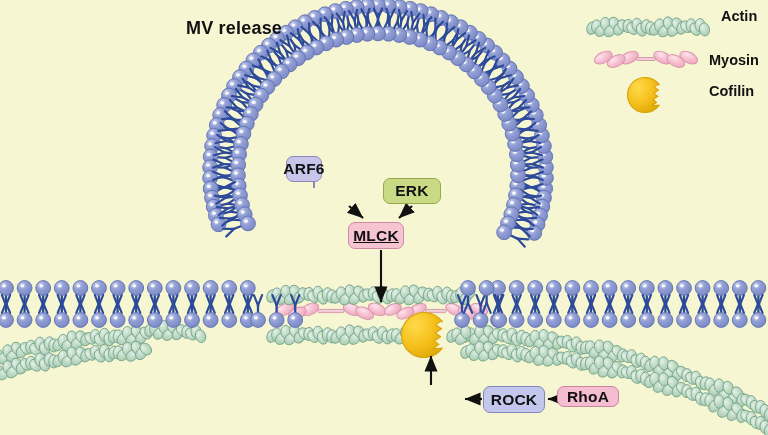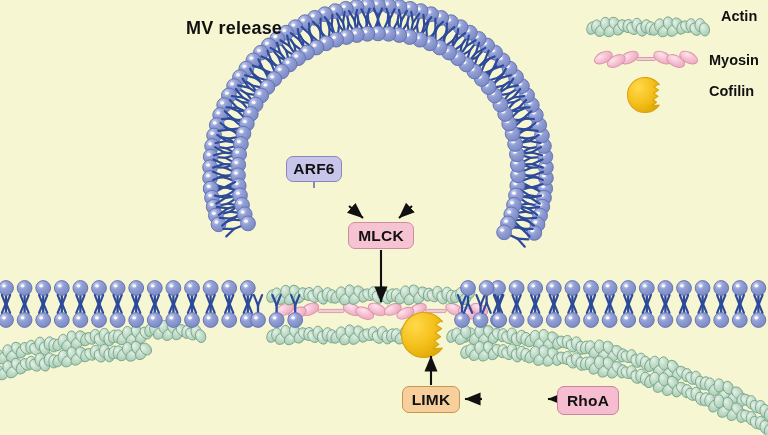--- a/index.html
+++ b/index.html
@@ -25,27 +25,27 @@
   #lg-cofilin{left:709px;top:83px;text-align:center;}
 
   .node{
     position:absolute;
     display:flex;align-items:center;justify-content:center;
     border-radius:7px;
     font-size:15.5px;font-weight:bold;color:#111;
     box-sizing:border-box;
     letter-spacing:.2px;
   }
-  .n-arf6 {left:286px; top:156px; width:56px; height:26px; background:#c8c5ea; border:1.4px solid #8d87b8;}
+  .n-arf6 {left:286px; top:156px; width:36px; height:26px; background:#c8c5ea; border:1.4px solid #8d87b8;}
   .n-pld  {left:327px; top:178px; width:52px; height:26px; background:#f4c68f; border:1.4px solid #c28f50;}
   .n-erk  {left:383px; top:178px; width:58px; height:26px; background:#cada84; border:1.4px solid #93a84f;}
-  .n-mlck {left:348px; top:222px; width:66px; height:27px; background:#f6c3d2; border:1.4px solid #cf8ba3;}
+  .n-mlck {left:348px; top:222px; width:56px; height:27px; background:#f6c3d2; border:1.4px solid #cf8ba3;text-decoration:underline;}
   .n-limk {left:402px; top:386px; width:58px; height:27px; background:#f6cf9c; border:1.4px solid #c9964f;}
   .n-rock {left:483px; top:386px; width:62px; height:27px; background:#c3c7ec; border:1.4px solid #8086bd;}
-  .n-rhoa {left:557px; top:386px; width:62px; height:29px; background:#f6bcd0; border:1.4px solid #cc849f;}
+  .n-rhoa {left:557px; top:386px; width:62px; height:21px; background:#f6bcd0; border:1.4px solid #cc849f;}
 </style>
 </head>
 <body>
 
 <div id="stage">
 
   <svg class="layer" viewBox="0 0 768 435">
     <defs>
       <radialGradient id="headG" cx="34%" cy="30%" r="72%">
         <stop offset="0%" stop-color="#cfd6ee"></stop>
@@ -1366,17 +1366,18 @@
       </g>
   </svg>
 
   <div class="title">MV release</div>
 
   <div class="legend-label" id="lg-actin">Actin</div>
   <div class="legend-label" id="lg-myosin">Myosin</div>
   <div class="legend-label" id="lg-cofilin">Cofilin</div>
 
   <div class="node n-arf6">ARF6</div>
+  <div class="node n-erk">ERK</div>
   <div class="node n-mlck">MLCK</div>
-  <div class="node n-limk">LIMK</div>
+  <div class="node n-rock">ROCK</div>
   <div class="node n-rhoa">RhoA</div>
 
 </div>
 
 </body></html>

